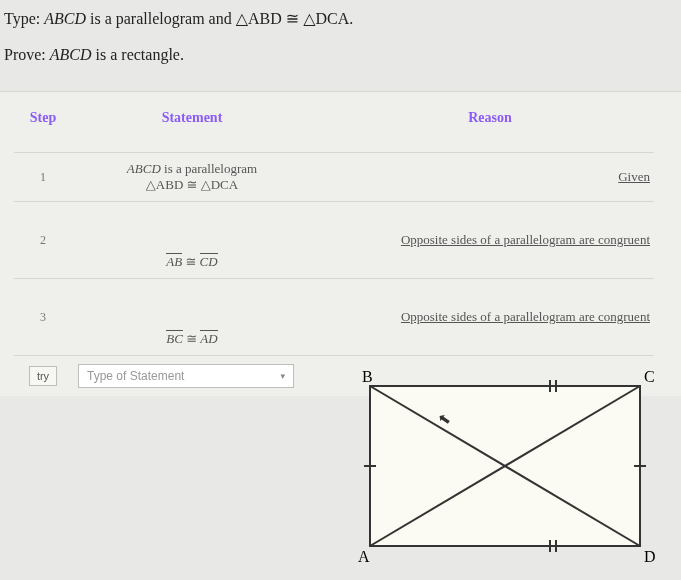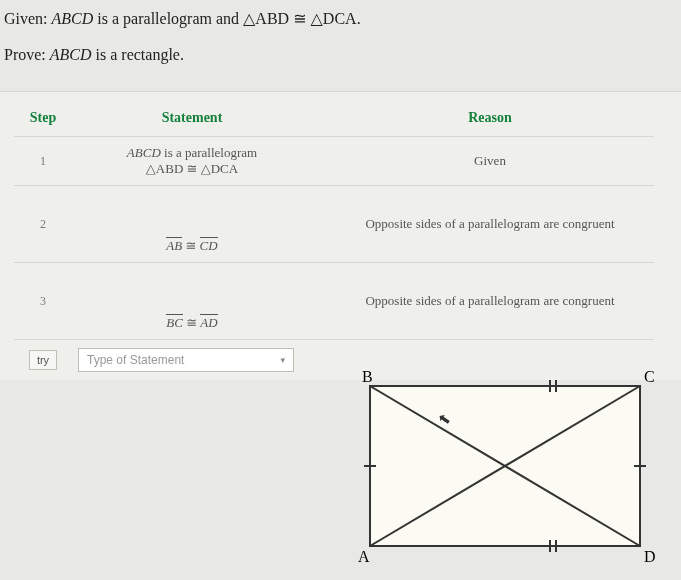--- a/index.html
+++ b/index.html
@@ -25,22 +25,22 @@
     padding: 12px 14px 0 14px;
   }
   table.proof {
     border-collapse: collapse;
     width: 640px;
   }
   table.proof th {
     text-align: center;
     font-weight: bold;
     font-size: 14px;
-    padding: 6px 4px 10px 4px;
-    color: #15803d;
+    padding: 6px 4px 26px 4px;
+    color: #8b5cf6;
   }
   table.proof th:nth-child(1){ width:58px; }
   table.proof th:nth-child(2){ width:240px; }
   table.proof th:nth-child(3){ text-align:center; padding-left:18px; }
   table.proof td {
     border-top: 1px solid #d6d6d2;
     font-size: 13px;
     padding: 8px 4px;
     vertical-align: middle;
     color: #555;
@@ -48,23 +48,24 @@
   table.proof td.step {
     text-align: center;
     color: #777;
     font-size: 12px;
   }
   table.proof td.stmt {
     text-align: center;
     font-family: 'Times New Roman', serif;
   }
   table.proof td.reason {
-    text-align: center;
+    text-align: right;
     padding-left: 18px;
     font-size: 13px;
+    text-decoration: underline;
   }
   .seg { position: relative; display:inline-block; }
   .seg::before {
     content:"";
     position:absolute;
     left:0; right:0;
     top:-1px;
     border-top:1px solid #555;
   }
   .try-btn {
@@ -109,21 +110,21 @@
     font-size:15px;
     color:#333;
     transform: rotate(-10deg);
   }
 </style>
 </head>
 <body>
 
 <div class="problem">
   <div class="row">
-    <span>Given:</span>
+    <span>Type:</span>
     <span class="math-it">ABCD</span><span> is a parallelogram and </span><span class="tri">△ABD ≅ △DCA.</span>
   </div>
   <div class="row">
     <span>Prove:</span>
     <span class="math-it">ABCD</span><span> is a rectangle.</span>
   </div>
 </div>
 
 <div class="proof-area">
   <table class="proof">

